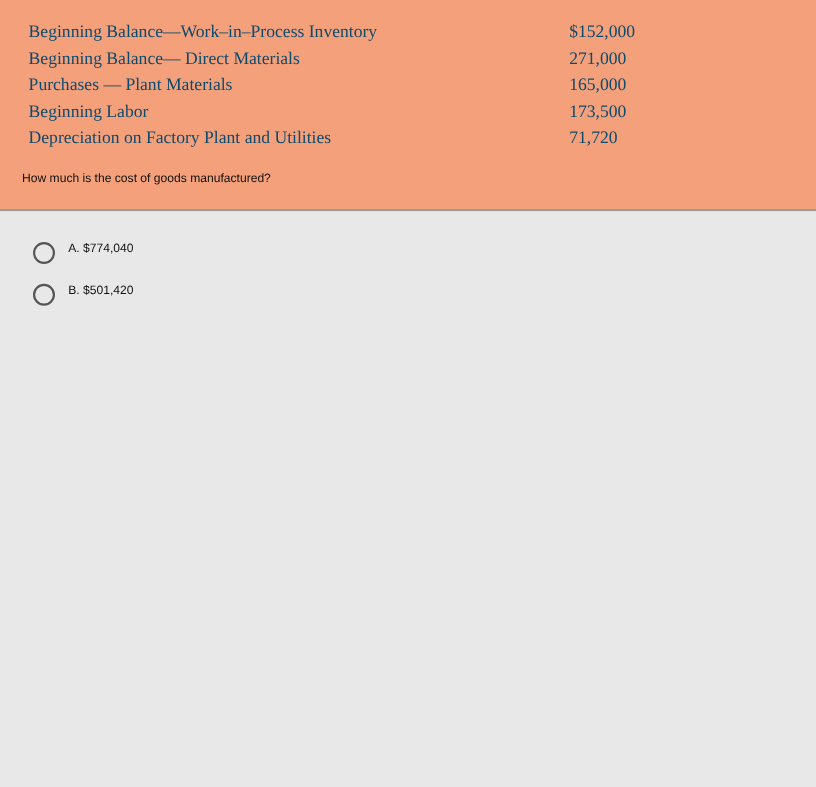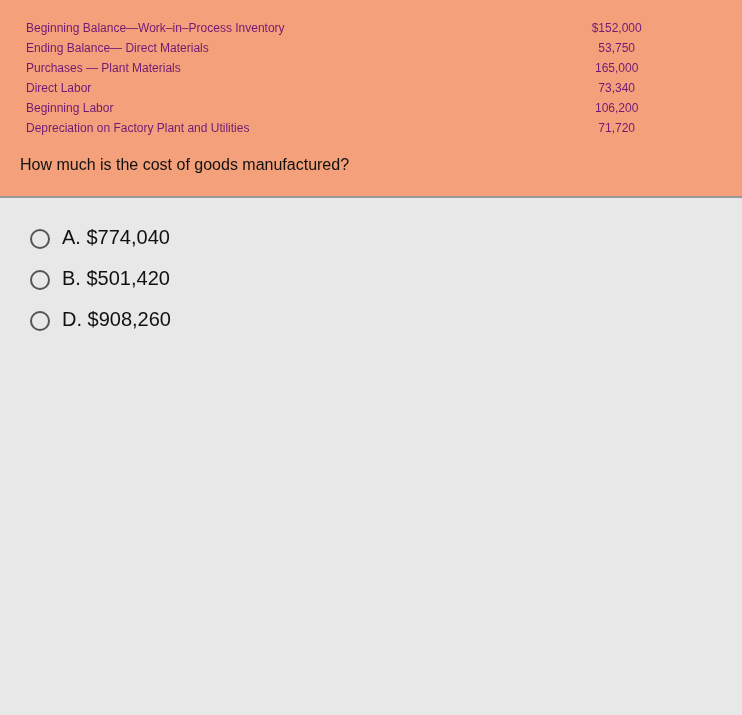--- a/index.html
+++ b/index.html
@@ -24,58 +24,59 @@
     }
 
     .data-table {
       width: 100%;
       border-collapse: collapse;
       margin-bottom: 18px;
     }
 
     .data-table td {
       padding: 3px 6px;
-      font-size: 12px;
-      color: #701a75;
+      font-size: 16px;
+      color: #0c4a6e;
       vertical-align: top;
+      font-family: Liberation Serif, serif;
     }
 
     .data-table td.label-col {
       width: 70%;
     }
 
     .data-table td.value-col {
-      text-align: center;
+      text-align: left;
       white-space: nowrap;
     }
 
     .question-text {
-      font-size: 16px;
+      font-size: 11px;
       color: #111;
       margin-top: 8px;
     }
 
     .divider {
       width: 100%;
       height: 2px;
       background: #999;
       margin: 0;
     }
 
     .answers-section {
       background: #e8e8e8;
       padding: 28px 30px 30px 30px;
       flex: 1;
     }
 
     .answer-option {
       display: flex;
-      align-items: flex-end;
+      align-items: flex-start;
       margin-bottom: 18px;
-      font-size: 20px;
+      font-size: 11px;
       color: #111;
       cursor: pointer;
     }
 
     .radio-circle {
       width: 20px;
       height: 20px;
       border-radius: 50%;
       border: 2px solid #555;
       display: inline-block;
@@ -92,34 +93,30 @@
 <body>
 
 <div class="question-section">
   <table class="data-table">
     <tbody id="table-body">
         <tr>
           <td class="label-col">Beginning Balance—Work–in–Process Inventory</td>
           <td class="value-col">$152,000</td>
         </tr>
         <tr>
-          <td class="label-col">Ending Balance— Direct Materials</td>
-          <td class="value-col">53,750</td>
+          <td class="label-col">Beginning Balance— Direct Materials</td>
+          <td class="value-col">271,000</td>
         </tr>
         <tr>
           <td class="label-col">Purchases — Plant Materials</td>
           <td class="value-col">165,000</td>
         </tr>
         <tr>
-          <td class="label-col">Direct Labor</td>
-          <td class="value-col">73,340</td>
-        </tr>
-        <tr>
           <td class="label-col">Beginning Labor</td>
-          <td class="value-col">106,200</td>
+          <td class="value-col">173,500</td>
         </tr>
         <tr>
           <td class="label-col">Depreciation on Factory Plant and Utilities</td>
           <td class="value-col">71,720</td>
         </tr>
       </tbody>
   </table>
   <div class="question-text">How much is the cost of goods manufactured?</div>
 </div>
 
@@ -128,18 +125,14 @@
 <div class="answers-section">
   <div id="answers-container">
       <div class="answer-option">
         <span class="radio-circle"></span>
         <span class="answer-label">A.  $774,040</span>
       </div>
       <div class="answer-option">
         <span class="radio-circle"></span>
         <span class="answer-label">B.  $501,420</span>
       </div>
-      <div class="answer-option">
-        <span class="radio-circle"></span>
-        <span class="answer-label">D.  $908,260</span>
-      </div>
     </div>
 </div>
 
 </body></html>

